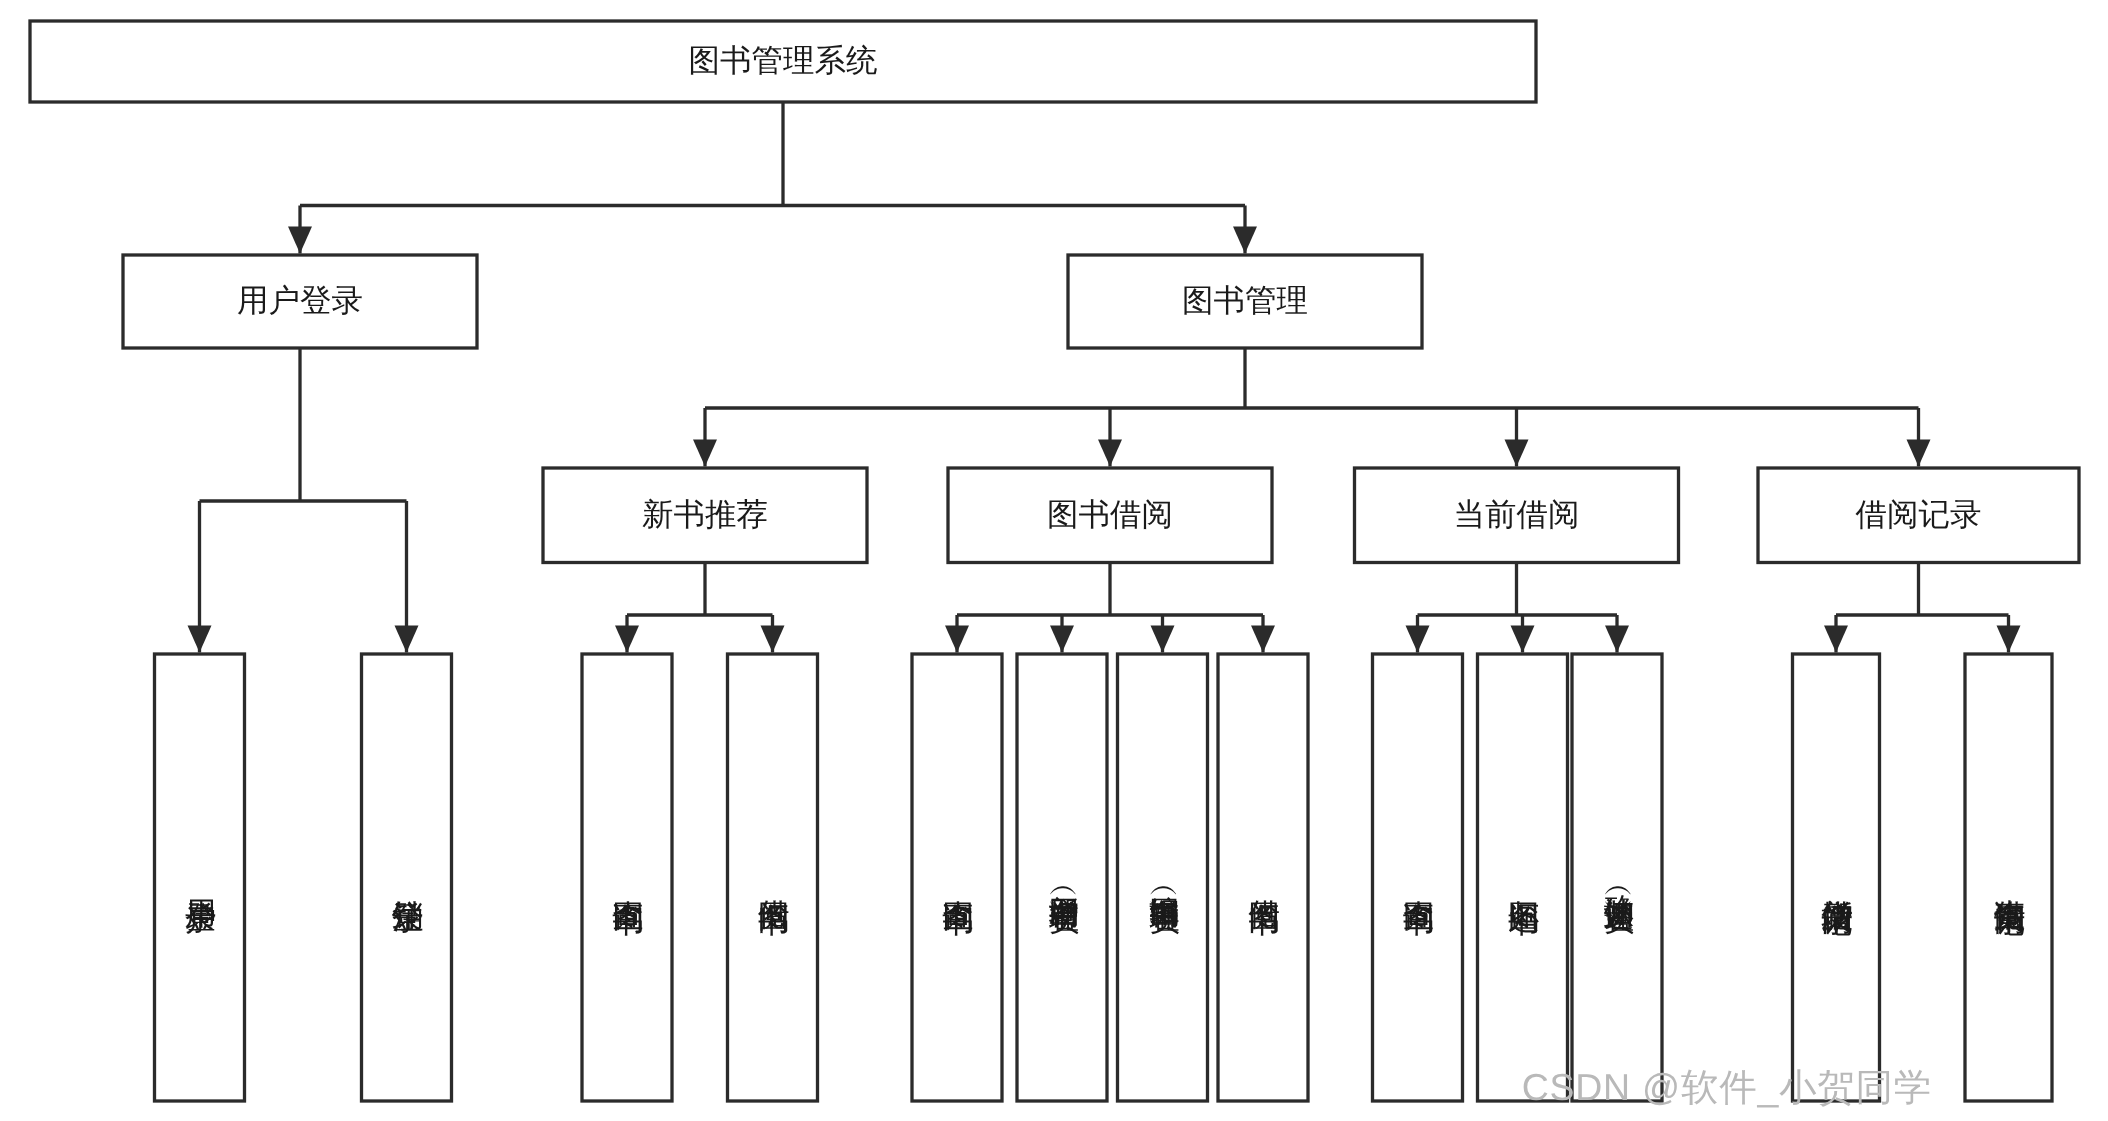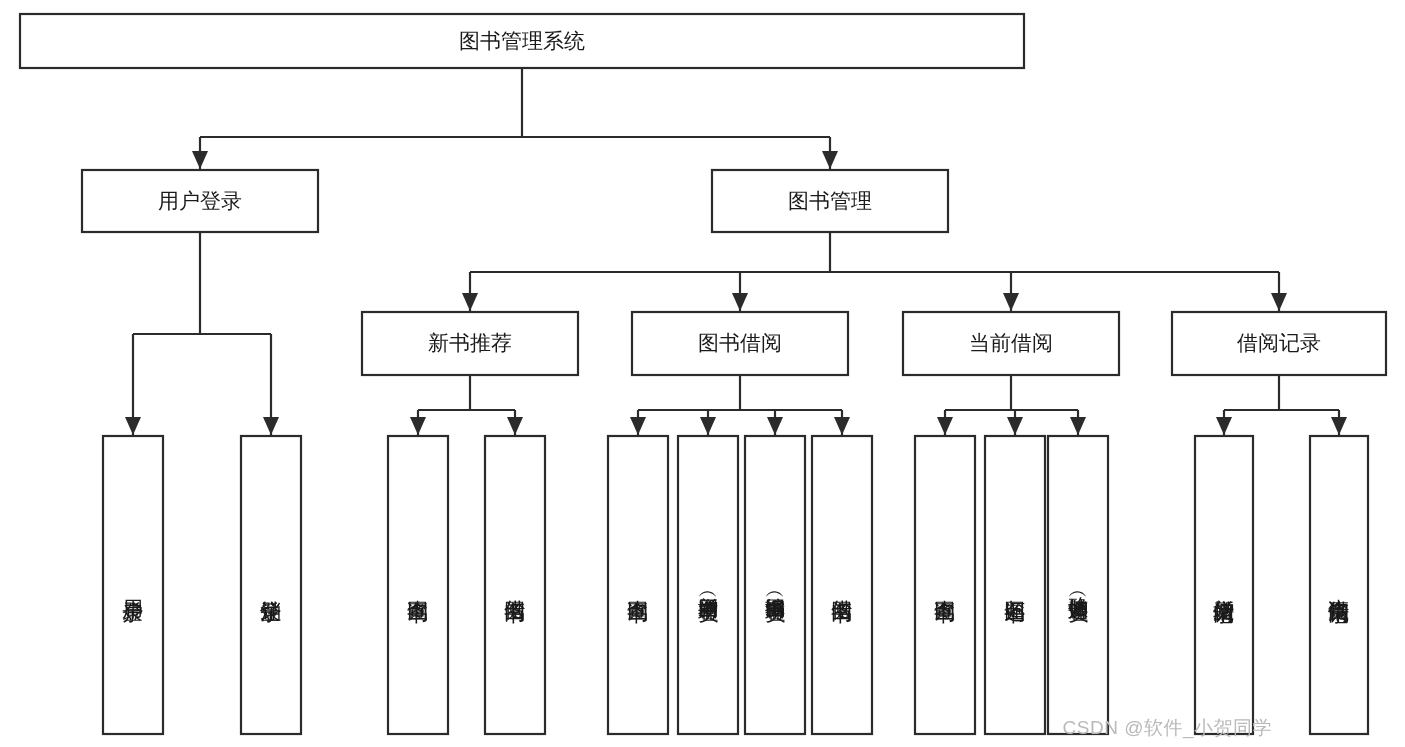--- a/index.html
+++ b/index.html
@@ -59,24 +59,24 @@
     font-family: "Liberation Sans", "DejaVu Sans", sans-serif;
     font-size: 21px;
     line-height: 1.32;
     color: #1a1a1a;
     letter-spacing: 1px;
     white-space: nowrap;
     pointer-events: none;
   }
   .watermark {
     position: absolute;
-    right: 20px;
+    right: 4px;
     bottom: 6px;
     font-family: "Liberation Sans", "DejaVu Sans", sans-serif;
-    font-size: 19px;
+    font-size: 25px;
     color: #b9b9b9;
     letter-spacing: 0.5px;
     user-select: none;
   }
 </style>
 </head>
 <body>
 
 <div id="diagram-root">
 

